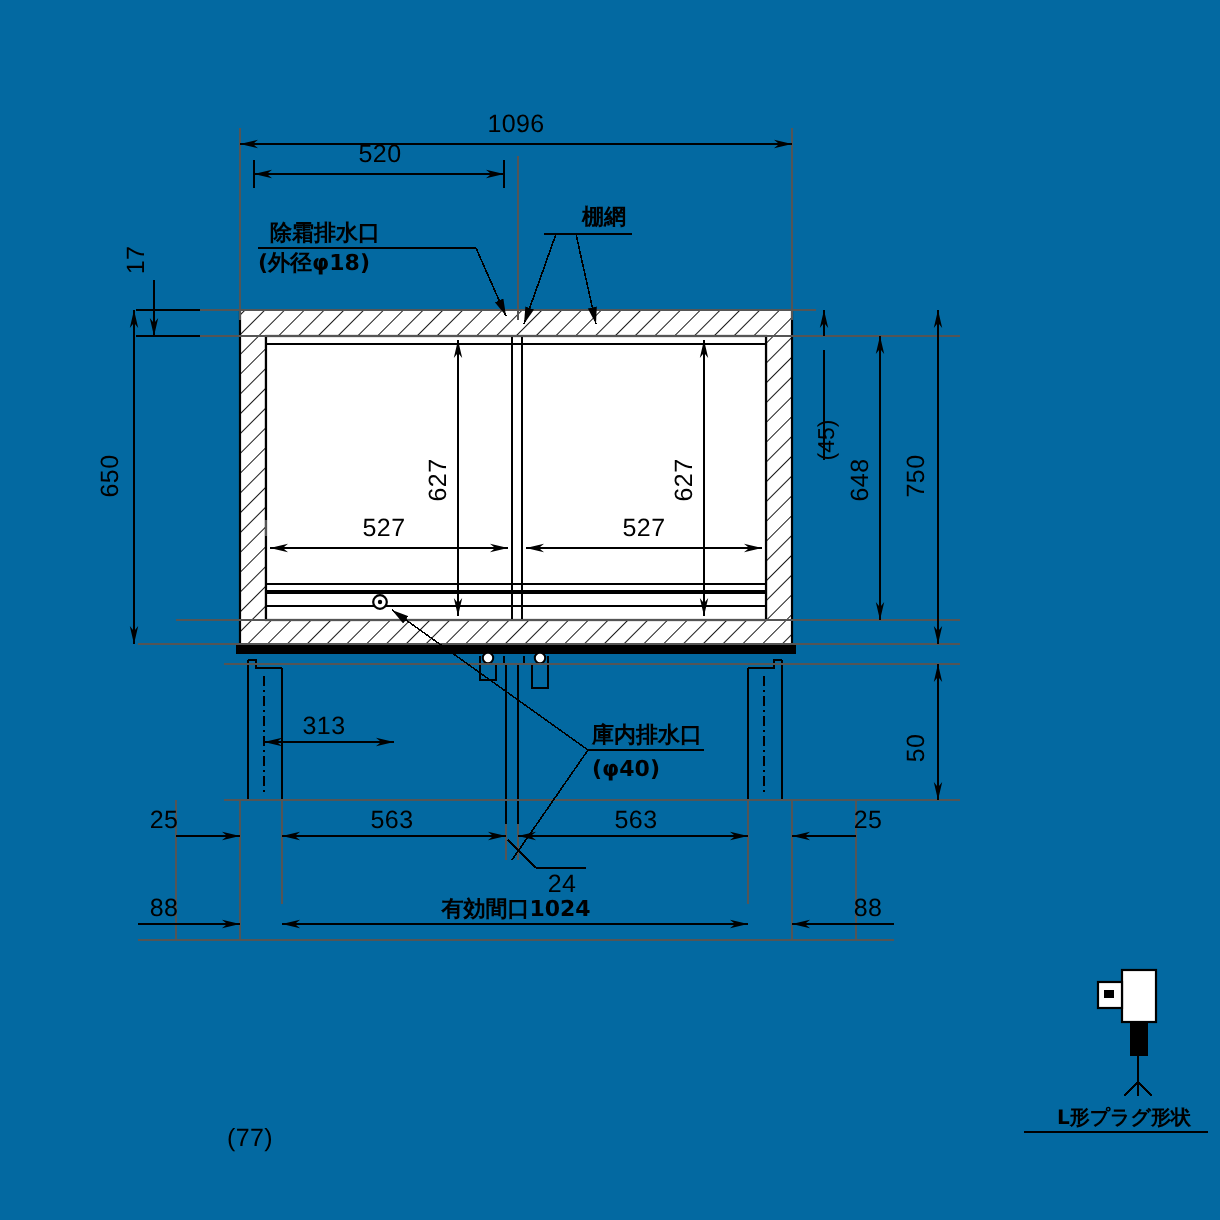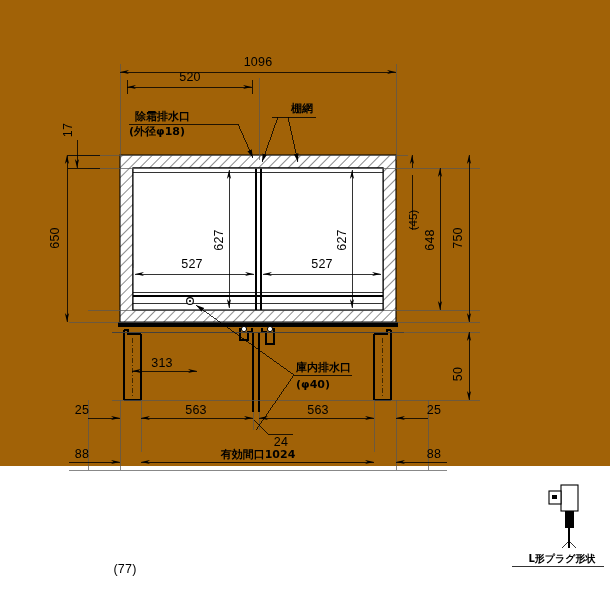--- a/index.html
+++ b/index.html
@@ -9,22 +9,22 @@
   }
   body {
     width: 610px;
     height: 610px;
     font-family: "Liberation Sans", sans-serif;
     overflow: hidden;
   }
   #drawing-root {
     position: relative;
     width: 610px;
-    height: 466px;
-    background: #a16207;
+    height: 610px;
+    background: #0369a1;
   }
   svg.sheet {
     position: absolute;
     top: 0;
     left: 0;
     width: 610px;
     height: 610px;
     display: block;
   }
   .dim-text {

